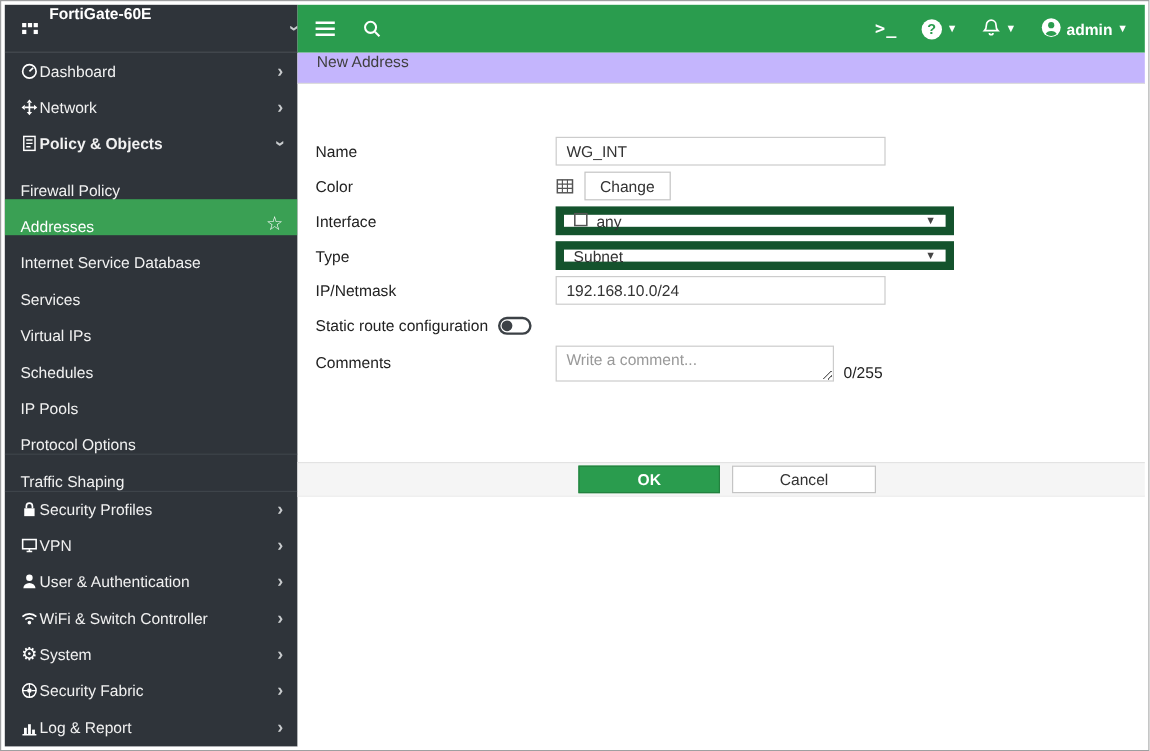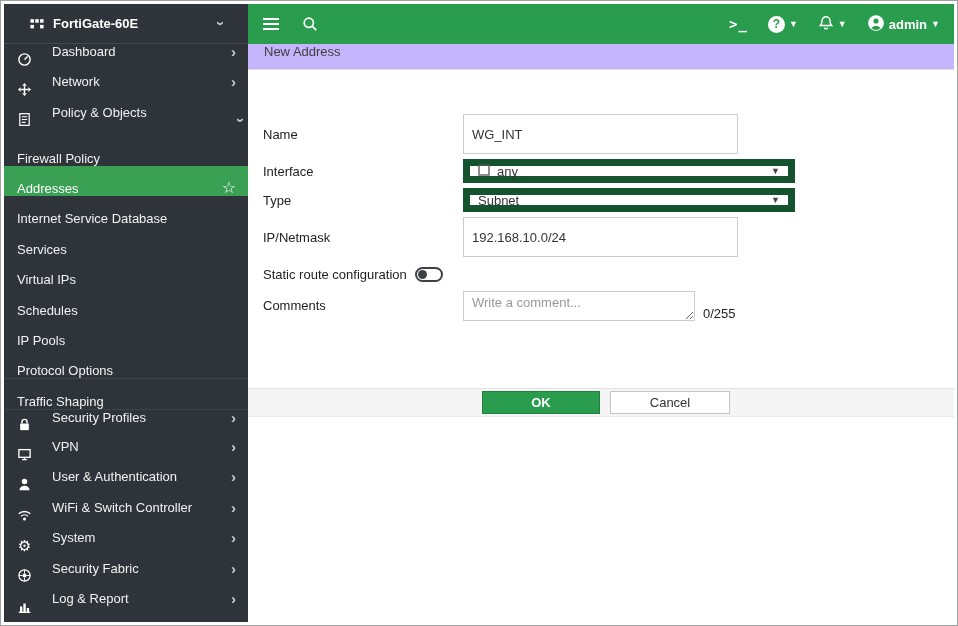--- a/index.html
+++ b/index.html
@@ -1,27 +1,27 @@
 <!DOCTYPE html>
 <html><head>
 <meta charset="utf-8">
 <style>
   *{margin:0;padding:0;box-sizing:border-box}
   html,body{background:#e8e8e8}
   .frame{width:958px;height:626px;background:#fff;border:1px solid #9fa0a1;padding:3px;display:flex;
          font-family:"Liberation Sans",sans-serif;font-size:13px;color:#333;margin:0 auto}
   
   .sidebar{width:244px;background:#2f343a;display:flex;flex-direction:column;flex-shrink:0;overflow:hidden}
-  .device{height:40px;display:flex;align-items:center;padding:0 24px;border-bottom:1px solid #464b51;
+  .device{height:40px;display:flex;padding:0 12px;border-bottom:1px solid #464b51;
           color:#fff;font-weight:bold;gap:8px;cursor:pointer}
-  .s-item{height:30.4px;display:flex;padding:0 12px;color:#f1f1f1;cursor:pointer;gap:19px;flex-shrink:0}
+  .s-item{height:30.4px;display:flex;align-items:center;padding:0 12px;color:#f1f1f1;cursor:pointer;gap:0;flex-shrink:0}
   .s-ico{width:17px;display:flex;justify-content:center;align-items:center}
   .s-chev{margin-left:auto;color:#c9ccce;font-size:15px;font-weight:bold;line-height:1}
   .chev-down{transform:rotate(90deg)}
-  .s-item.expanded .s-lbl{font-weight:normal}
+  .s-item.expanded .s-lbl{font-weight:bold}
   .s-subitem{height:30.4px;display:flex;align-items:flex-end;padding:0 12px 0 13px;color:#f1f1f1;cursor:pointer;flex-shrink:0}
   .s-subitem.active{background:#3aa054;color:#fff}
   .s-subitem .star{margin-left:auto;font-size:16px;color:#fff;line-height:1}
   .s-subitem.sep,.s-item.sep{border-top:1px solid #3e444a}
   .gear-glyph{font-size:15px;color:#fff;line-height:1}
   
   .right-col{flex:1;display:flex;flex-direction:column;min-width:0}
   .topbar{height:40px;background:#2a9c4e;display:flex;align-items:center;padding:0 14px;gap:22px;color:#fff;flex-shrink:0}
   .tb-btn{display:flex;align-items:center;cursor:pointer;gap:4px}
   .tb-right{margin-left:auto;display:flex;align-items:center;gap:20px}
@@ -31,21 +31,21 @@
              display:flex;align-items:center;justify-content:center}
   .admin-lbl{font-weight:bold}
   
   .main{flex:1;background:#fff;display:flex;flex-direction:column;min-width:0}
   .crumb{height:26px;background:#c4b5fd;border-bottom:1px solid #dcdcdc;display:flex;
          padding:0 16px;color:#3f3f3f;flex-shrink:0}
   .form{padding:44px 0 0 15px}
   .f-row{display:flex;align-items:center;margin-bottom:5px;min-height:24px}
   .f-label{width:200px;color:#222}
   .f-row.static .f-label{width:auto}
-  .f-input{width:275px;height:40px;border:1px solid #ccc;padding:0 8px;font:13px "Liberation Sans",sans-serif;color:#333;background:#fff}
+  .f-input{width:275px;height:24px;border:1px solid #ccc;padding:0 8px;font:13px "Liberation Sans",sans-serif;color:#333;background:#fff}
   .f-select{width:332px;height:24px;border:7px solid #14532d;display:flex;align-items:center;padding:0 8px;gap:7px;
             background:#fff;cursor:pointer}
   .f-select .caret{margin-left:auto;font-size:9px;color:#444}
   .btn-change{height:24px;border:1px solid #c4c4c4;background:#fff;padding:0 12px;
               font:13px "Liberation Sans",sans-serif;color:#333;cursor:pointer}
   .color-ico{margin-right:8px;display:flex}
   .toggle{width:28px;height:15px;border:2px solid #3c4146;border-radius:9px;display:inline-flex;align-items:center;
           padding:1px;margin-left:8px;cursor:pointer;background:#fff}
   .knob{width:9px;height:9px;border-radius:50%;background:#3c4146}
   textarea.f-comments{width:232px;height:30px;border:1px solid #ccc;padding:3px 8px;
@@ -270,20 +270,30 @@
         <span>New Address</span>
       </div>
 
       <div class="form">
 
         <div class="f-row">
           <label class="f-label">Name</label>
           <input class="f-input" type="text" value="WG_INT" style="">
         </div>
 
+        <div class="f-row">
+          <label class="f-label">Color</label>
+          <span class="color-ico">
+            <svg width="16" height="15" viewBox="0 0 16 16">
+                <rect x="1" y="2" width="13.5" height="11.5" fill="none" stroke="#555" stroke-width="1.3"></rect>
+                <path d="M1 5.8h13.5M1 9.6h13.5M5.5 2v11.5M10 2v11.5" stroke="#555" stroke-width="1"></path>
+              </svg>
+          </span>
+          <button class="btn-change">Change</button>
+        </div>
 
         <div class="f-row">
           <label class="f-label">Interface</label>
           <div class="f-select">
             <span>
               <svg width="12" height="12" viewBox="0 0 12 12">
                   <rect x="1" y="1" width="10" height="10" fill="none" stroke="#555" stroke-width="1.3"></rect>
                 </svg>
             </span>
             <span>any</span>

